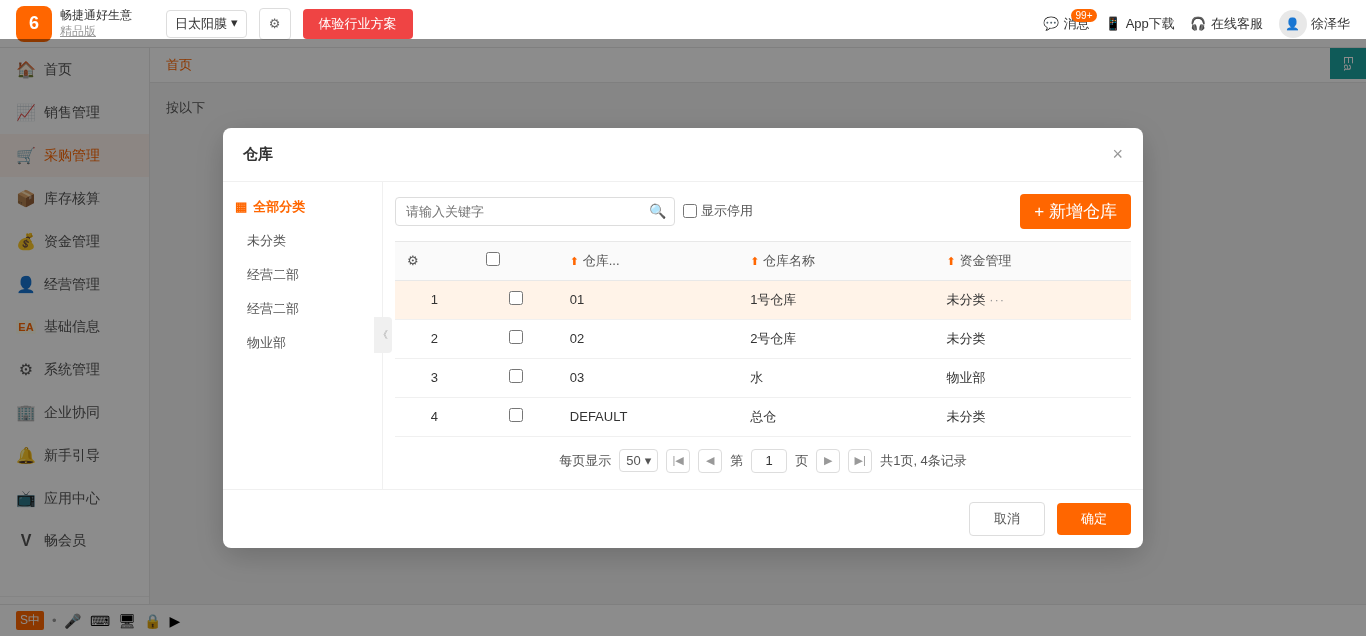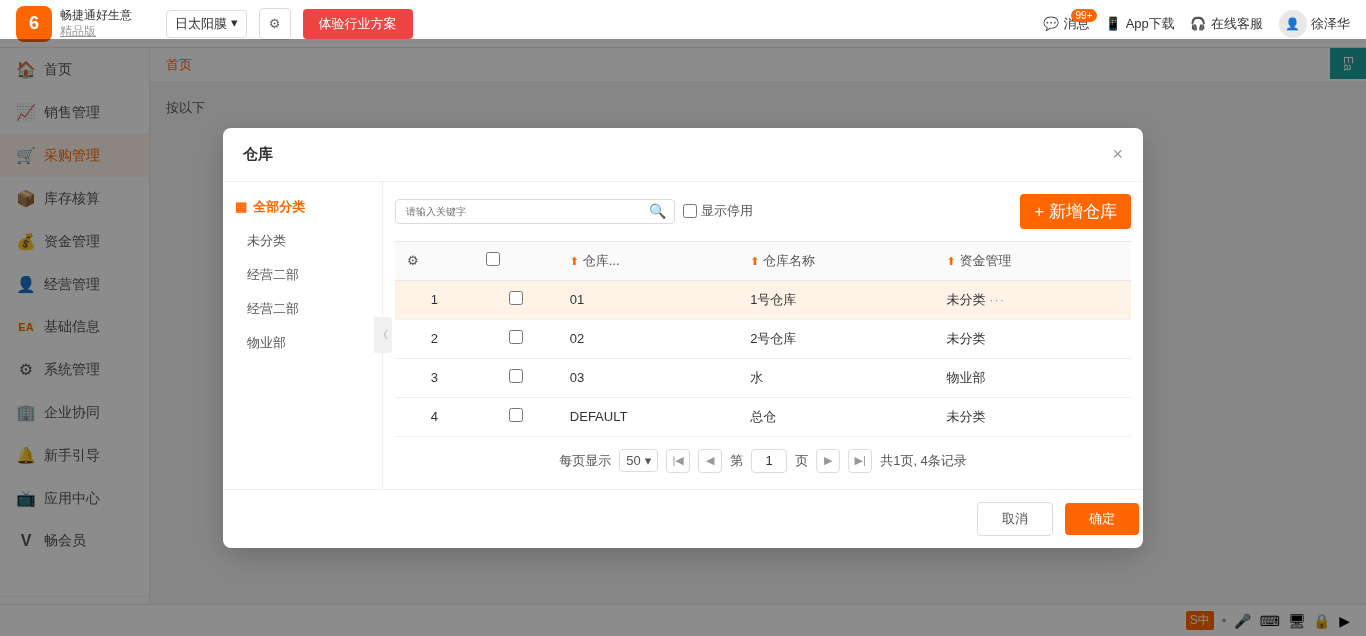--- a/index.html
+++ b/index.html
@@ -242,21 +242,21 @@
     .search-input-wrap {
       position: relative;
       flex: 1;
       max-width: 280px;
     }
     .search-input-wrap input {
       width: 100%;
       border: 1px solid #ddd;
       border-radius: 4px;
       padding: 6px 32px 6px 10px;
-      font-size: 10px;
+      font-size: 13px;
       outline: none;
       color: #999;
     }
     .search-icon-btn {
       position: absolute;
       right: 8px; top: 50%;
       transform: translateY(-50%);
       color: #999; cursor: pointer; font-size: 14px;
     }
     .show-disabled {
@@ -323,21 +323,21 @@
       border: 1px solid #ddd; border-radius: 4px;
       text-align: center; font-size: 13px; color: #333;
     }
 
     
     .modal-footer {
       display: flex;
       align-items: center;
       justify-content: flex-end;
       gap: 12px;
-      padding: 12px 4px;
+      padding: 12px 12px;
       border-top: 1px solid #f0f0f0;
     }
     .cancel-btn {
       border: 1px solid #ddd; background: #fff;
       border-radius: 4px; padding: 7px 24px;
       cursor: pointer; font-size: 13px; color: #555;
     }
     .confirm-btn {
       background: #f60; color: #fff;
       border: none; border-radius: 4px;
@@ -353,21 +353,21 @@
 
     
     .status-bar {
       position: fixed;
       bottom: 0; left: 0; right: 0;
       height: 32px;
       background: #fff;
       border-top: 1px solid #e8e8e8;
       display: flex;
       align-items: center;
-      justify-content: flex-end;
+      justify-content: flex-start;
       padding: 0 16px;
       gap: 8px;
       z-index: 100;
     }
     .teal-bar {
       position: fixed;
       right: 0; top: 48px;
       width: 36px;
       background: #1da5a0;
       display: flex; flex-direction: column; align-items: center;

